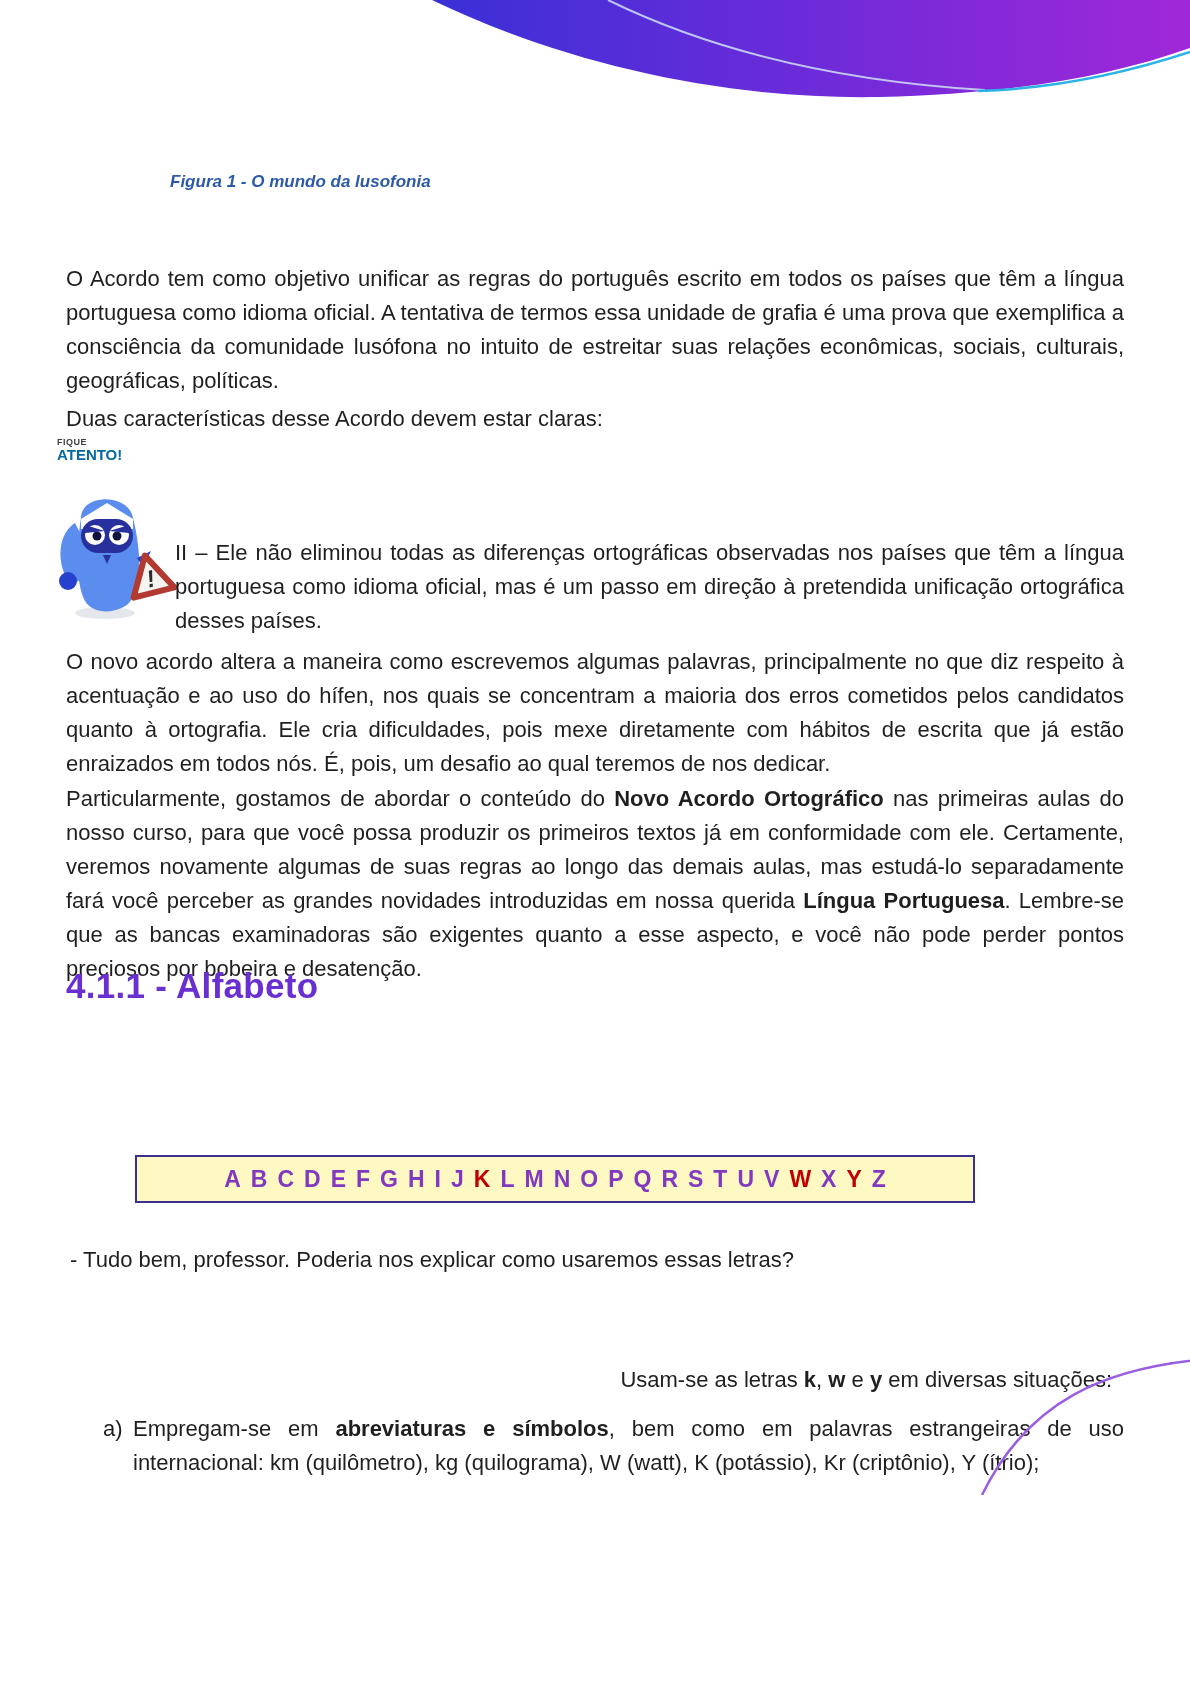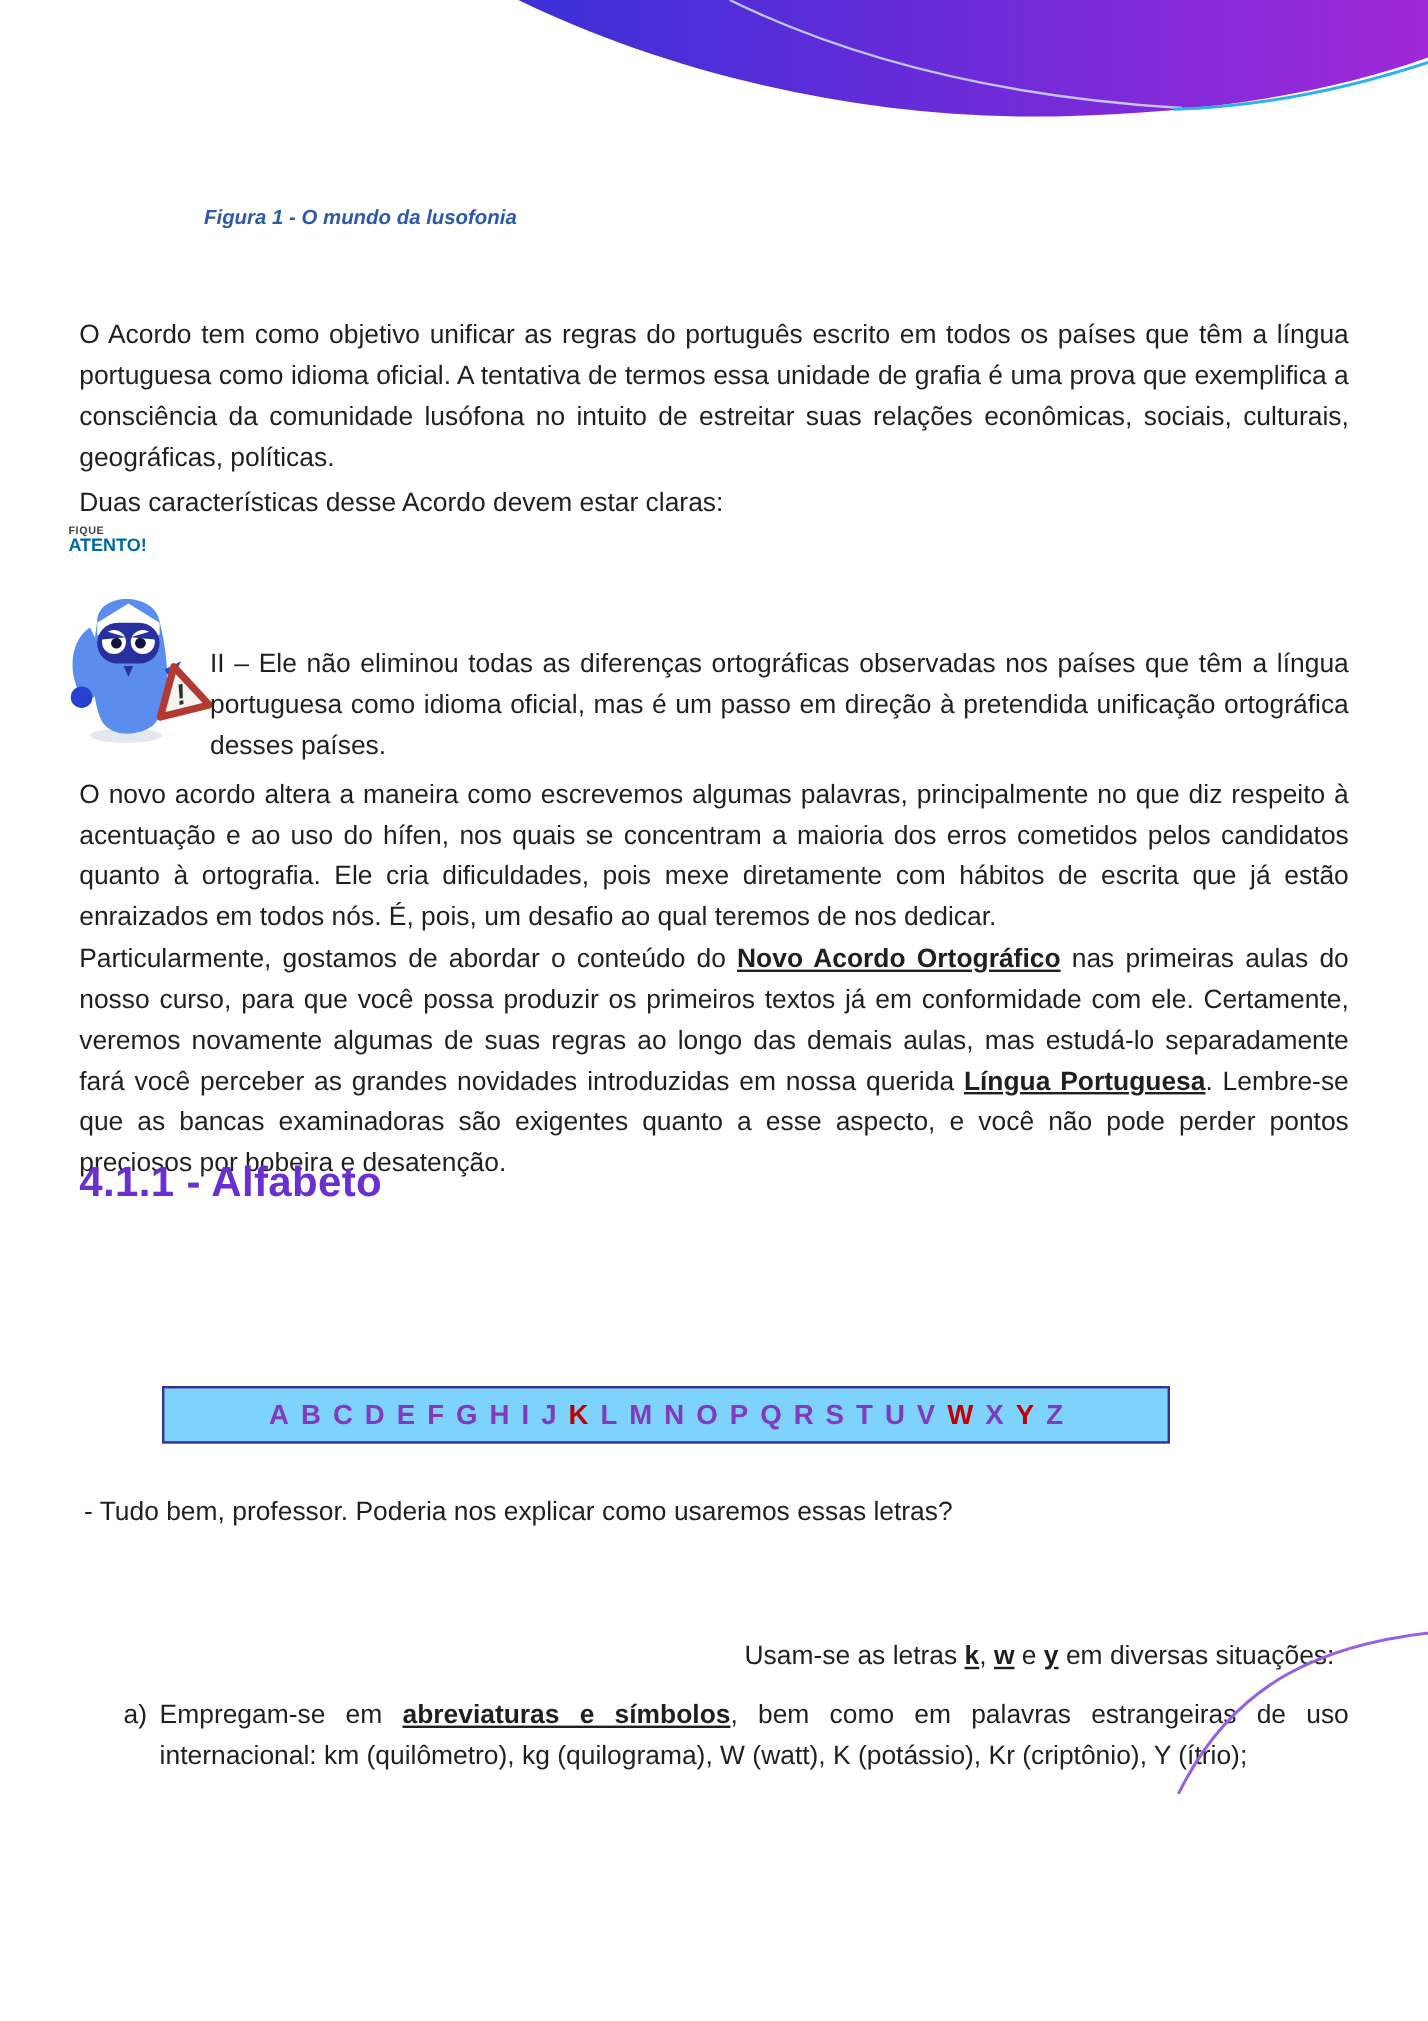--- a/index.html
+++ b/index.html
@@ -21,21 +21,21 @@
     font-size:17px;font-style:italic;font-weight:bold;
     color:var(--caption,#2d5aa8);
   }
   .heading{
     font-size:35px;font-weight:bold;letter-spacing:.3px;
     color:var(--heading,#6a2fd0);
   }
   .alpha-box{
     box-sizing:border-box;
     border:2px solid var(--box_border,#3b3092);
-    background:#7dd3fc;
+    background:#fef9c3;
     display:flex;align-items:center;justify-content:center;
   }
   .letter{
     font-weight:bold;font-size:23px;margin:0 5px;
     color:var(--alphabet_purple,#8238bf);
     font-family:"Liberation Sans",sans-serif;
   }
   .letter.hl{color:var(--alphabet_red,#c00000);}
   .list-row{display:flex;}
   .list-marker{width:30px;flex:0 0 30px;}
@@ -44,21 +44,21 @@
     font-size:9px;font-weight:bold;color:#3f3f3f;letter-spacing:.5px;line-height:9px;
   }
   .attn-label-big{
     font-size:15px;font-weight:bold;color:#0369a1;line-height:16px;
   }
   .page-num{
     font-size:20px;font-weight:bold;line-height:26px;text-align:center;
   }
   .page-num .n1{color:var(--page_num_top,#4f2d9f);}
   .page-num .n2{color:var(--page_num_bottom,#2f2c86);}
-  strong{font-weight:bold;text-decoration:underline;}
+  strong{font-weight:bold;}
 </style>
 </head>
 <body>
 
 <div class="page">
 
   <svg class="abs" style="top:0;left:0;" width="1190" height="150" viewBox="0 0 1190 150">
     <defs>
       <linearGradient id="hdrGrad" x1="0" y1="0" x2="1" y2="0">
         <stop offset="0" stop-color="#3a30d6"></stop>

